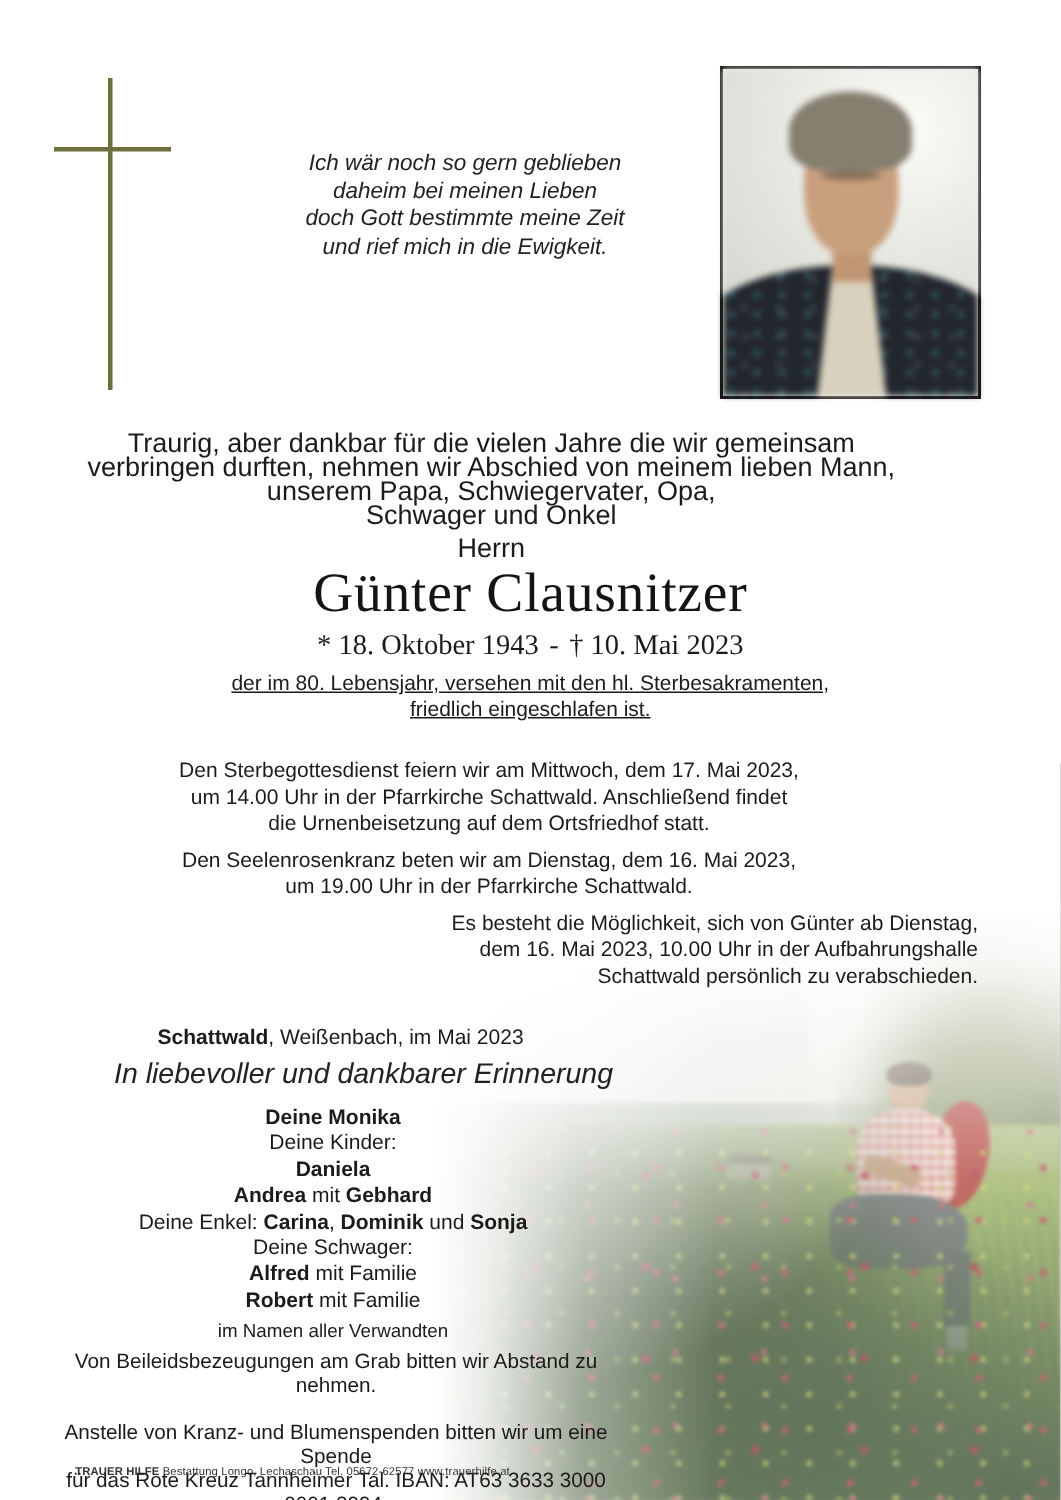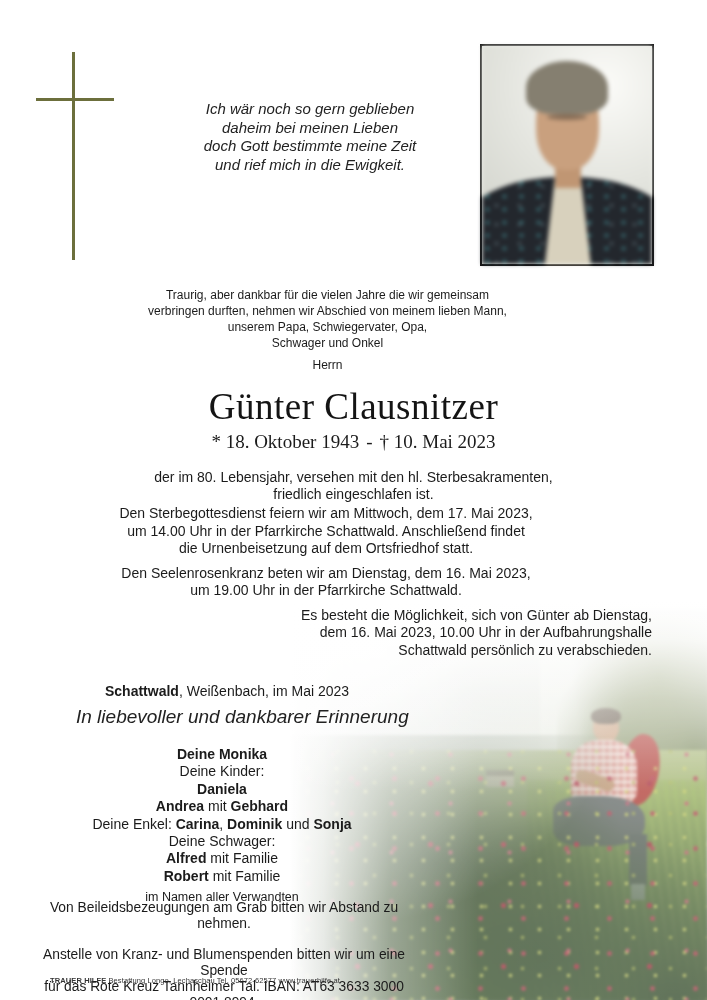--- a/index.html
+++ b/index.html
@@ -85,34 +85,34 @@
         radial-gradient(circle,#aab44e 1px,rgba(170,180,78,0) 1.8px);
         background-size:43px 35px,59px 49px,73px 61px,29px 23px,37px 31px;
         background-position:7px 11px,23px 29px,41px 3px,13px 7px,2px 17px;}
   .a-fade{position:absolute;inset:0;background:
         linear-gradient(rgba(255,255,255,.22),rgba(255,255,255,.22)),
         linear-gradient(to bottom,#fff 0%,rgba(255,255,255,.88) 10%,rgba(255,255,255,.45) 25%,rgba(255,255,255,0) 48%),
         linear-gradient(to right,#fff 0%,rgba(255,255,255,.85) 8%,rgba(255,255,255,.35) 24%,rgba(255,255,255,0) 45%),
         radial-gradient(ellipse at 18% 12%,rgba(255,255,255,.95) 0%,rgba(255,255,255,0) 55%);}
 
   
-  .intro{left:0;top:287px;width:655px;font-size:12px;line-height:16px;}
+  .intro{left:0;top:287px;width:655px;font-size:18px;line-height:16px;}
   .salutation{margin-top:6px;}
-  .namewrap{left:0;top:387px;width:707px;}
+  .namewrap{left:0;top:376px;width:707px;}
   .dname{font-family:"Liberation Serif","DejaVu Serif",serif;font-size:37px;line-height:40px;
          font-weight:400;color:#141414;letter-spacing:.5px;}
   .dates{font-family:"Liberation Serif","DejaVu Serif",serif;font-size:19px;line-height:24px;margin-top:3px;}
   .dates .sep{margin:0 7px;}
-  .life{font-size:14px;line-height:16.5px;margin-top:15px;}
+  .life{font-size:14px;line-height:16.5px;margin-top:4px;text-decoration:underline;}
   .services{left:0;top:505px;width:652px;font-size:14px;line-height:17.5px;}
   .services p{margin:0 0 7px 0;}
   .services p.last{margin-bottom:0;text-align:right;}
   .placeline{left:105px;top:683px;font-size:14px;}
   .remember{left:76px;top:706px;font-style:italic;font-size:19px;color:#222;}
-  .family{left:62px;top:736px;width:320px;font-size:14px;line-height:17.4px;margin-top:10px;}
+  .family{left:62px;top:736px;width:320px;font-size:14px;line-height:17.4px;}
   .family-closing{font-size:12.5px;margin-top:4px;}
   .notes{left:28px;top:900px;width:392px;font-size:13.8px;line-height:16.3px;}
   .donation{margin-top:14px;}
   .footerline{left:30px;top:976px;width:330px;font-size:7.5px;color:#333;letter-spacing:.1px;}
 </style>
 </head>
 <body>
 
 <div class="page">
 

